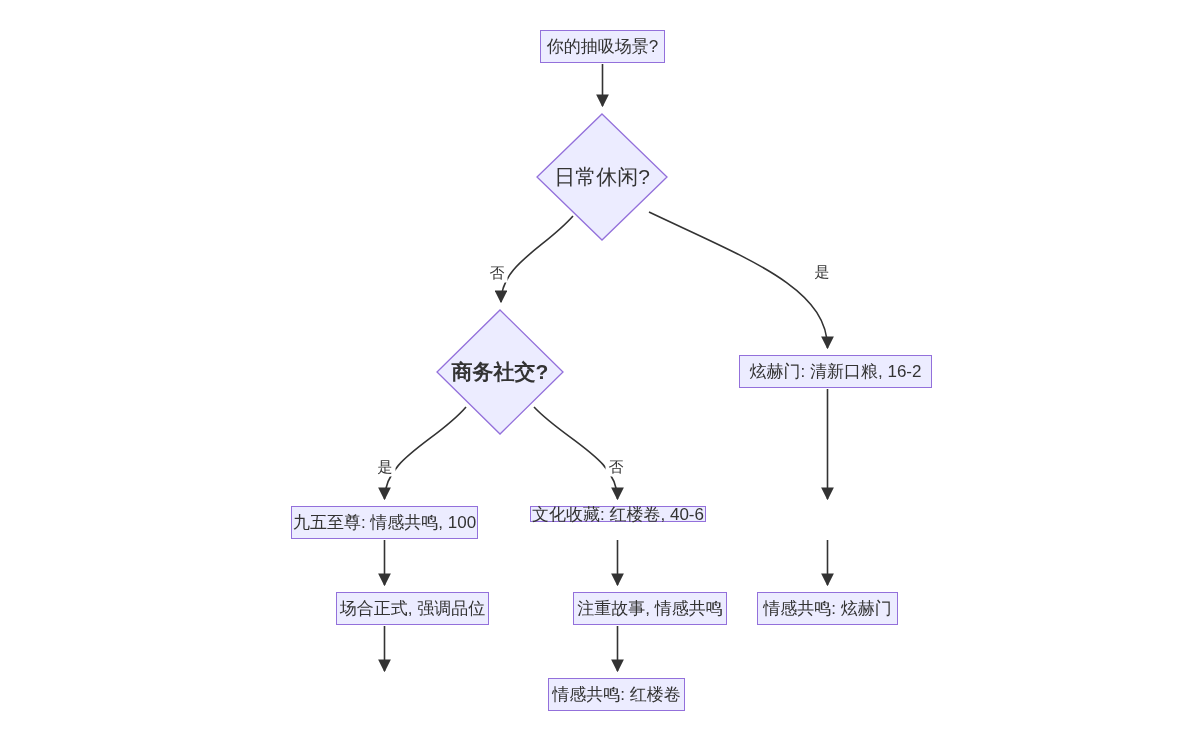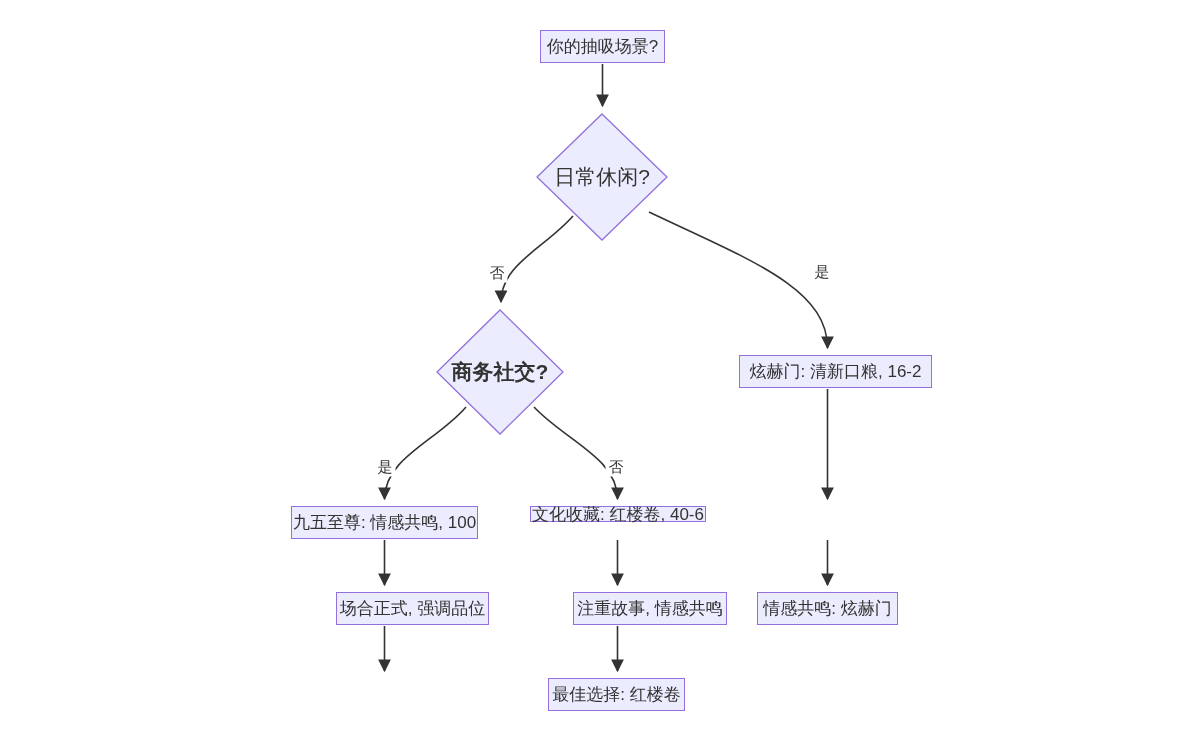--- a/index.html
+++ b/index.html
@@ -120,21 +120,21 @@
     <polygon class="diamond-shape" points="602,114 667,177 602,240 537,177"></polygon>
     <polygon class="diamond-shape" points="500,310 563,372 500,434 437,372"></polygon>
   </svg>
 
   <div class="node" id="node-start">你的抽吸场景?</div>
   <div class="node" id="node-xhm">炫赫门: 清新口粮, 16-2</div>
   <div class="node" id="node-jiuwu">九五至尊: 情感共鸣, 100</div>
   <div class="node" id="node-wenhua">文化收藏: 红楼卷, 40-6</div>
   <div class="node" id="node-formal">场合正式, 强调品位</div>
   <div class="node" id="node-story">注重故事, 情感共鸣</div>
-  <div class="node" id="node-best-honglou">最佳选择: 红楼卷</div>
+  <div class="node" id="node-best-honglou">情感共鸣: 红楼卷</div>
   <div class="node" id="node-best-xhm">情感共鸣: 炫赫门</div>
 
   <div class="diamond-label" id="label-daily">日常休闲?</div>
   <div class="diamond-label" id="label-business">商务社交?</div>
 
   <span class="edge-label" id="edgelabel-daily-no">否</span>
   <span class="edge-label" id="edgelabel-daily-yes">是</span>
   <span class="edge-label" id="edgelabel-business-yes">是</span>
   <span class="edge-label" id="edgelabel-business-no">否</span>
 

